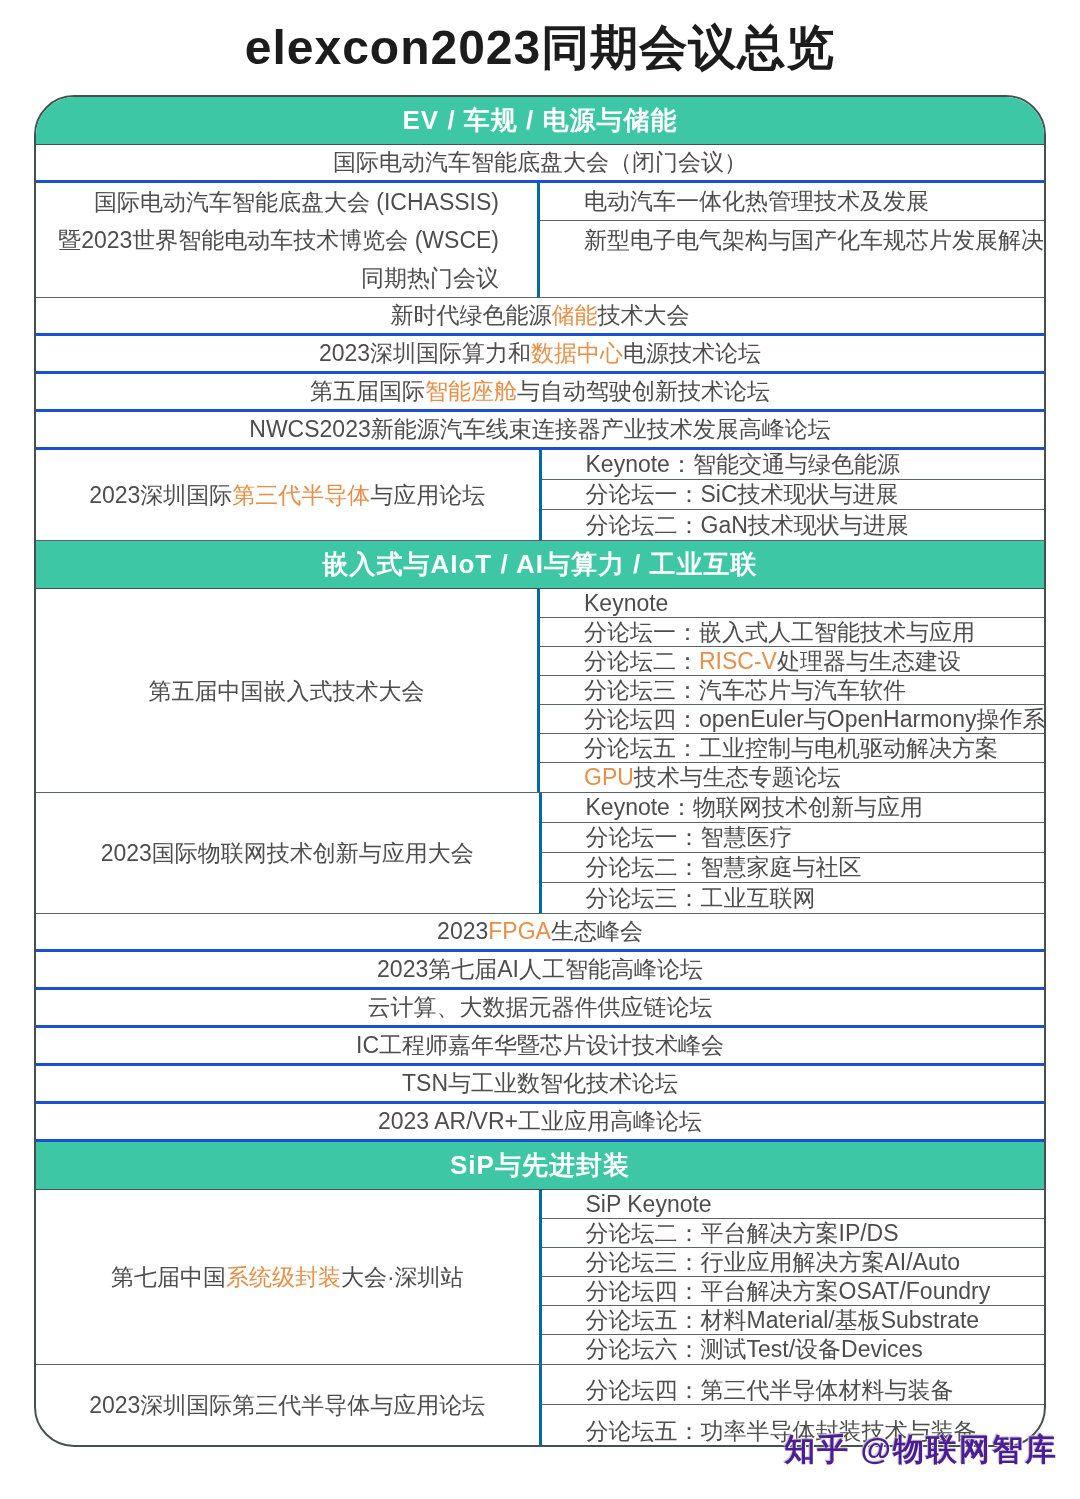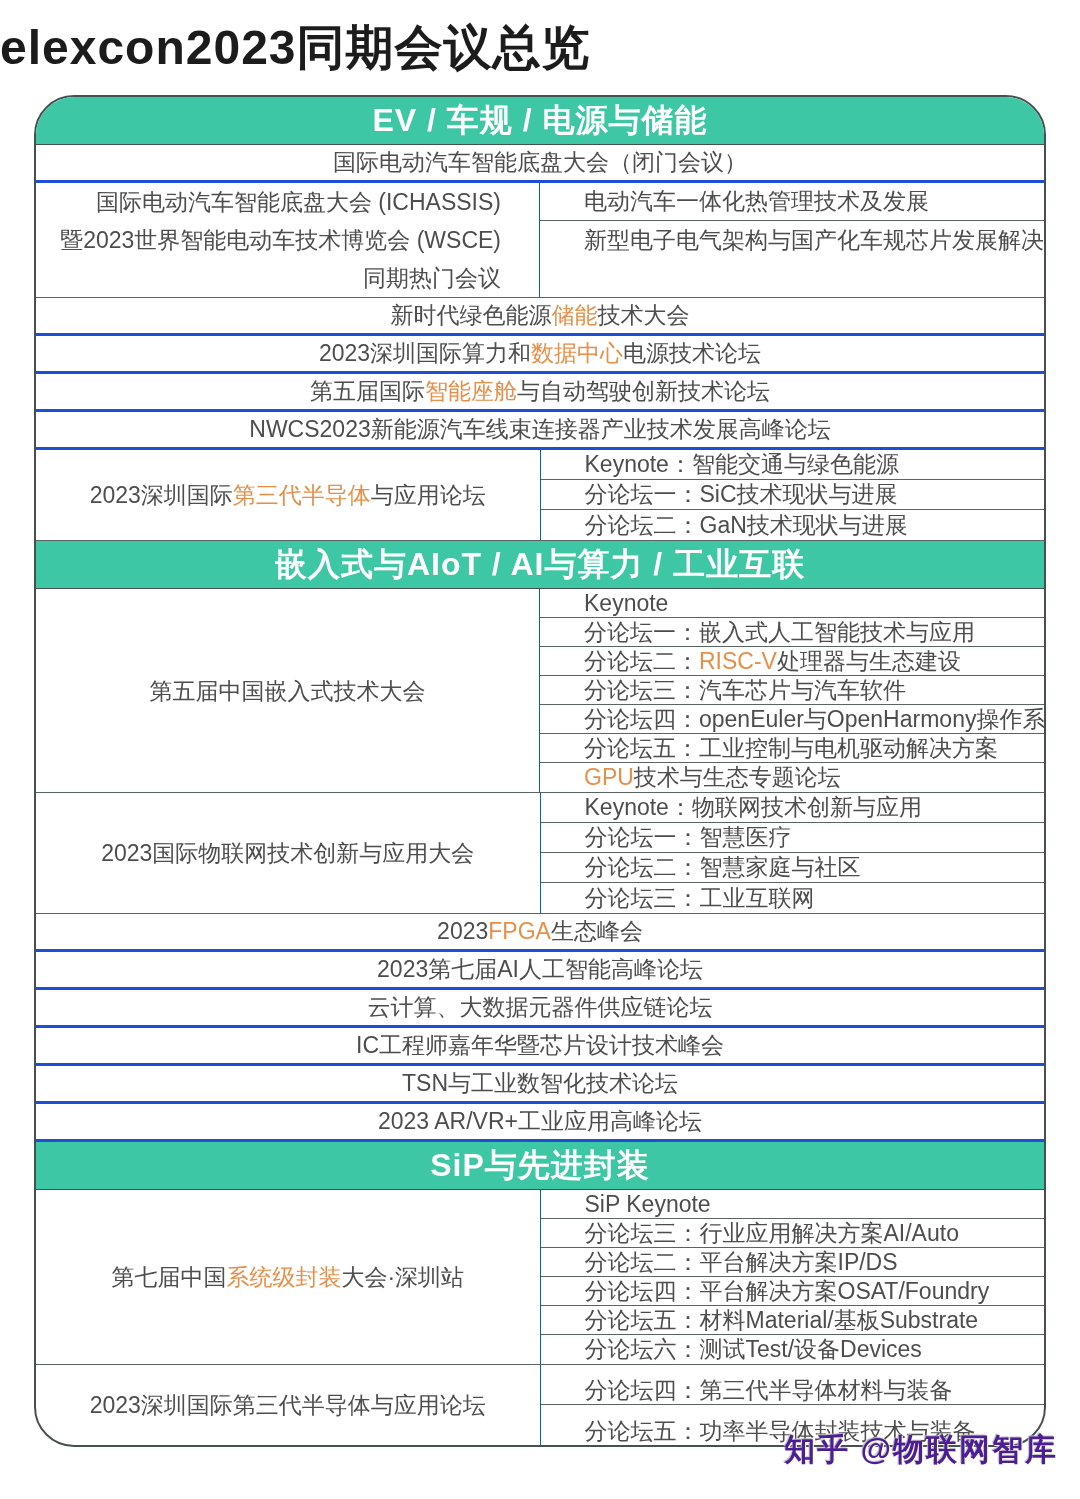--- a/index.html
+++ b/index.html
@@ -6,38 +6,38 @@
   .page{
     position:relative;
     width:1080px;
     height:1499px;
     background:#ffffff;
     font-family:"Liberation Sans","DejaVu Sans",sans-serif;
     overflow:hidden;
   }
   .page-title{
     margin:16px 0 15px 0;
-    text-align:left;
+    text-align:center;
     font-size:48px;
     font-weight:800;
     letter-spacing:1px;
     color:#1c1c1c;
   }
   .conf-table{
     margin:0 34px;
     border:2px solid #44514f;
     border-radius:40px;
     overflow:hidden;
     background:#ffffff;
   }
   .section-header{
     height:47px;
     background:var(--teal,#3ec7a5);
     color:var(--header-text,#ffffff);
-    font-size:32px;
+    font-size:26px;
     font-weight:700;
     display:flex;
     align-items:center;
     justify-content:center;
     border-bottom:1px solid #44514f;
     letter-spacing:1px;
   }
   .row{color:var(--text,#4d4d4d);}
   .row.full{
     height:35px;
@@ -58,21 +58,21 @@
     display:flex;
     flex-direction:column;
     justify-content:center;
     align-items:center;
     font-size:23px;
   }
   .cell-left.align-right{align-items:flex-end;padding-right:38px;padding-left:16px;}
   .cell-left .line{line-height:38px;white-space:nowrap;}
   .col-right{
     width:50%;
-    border-left:1px solid #0369a1;
+    border-left:3px solid #0369a1;
     display:flex;
     flex-direction:column;
   }
   .sub-row{
     height:29px;
     box-sizing:border-box;
     display:flex;
     align-items:center;
     padding-left:44px;
     font-size:23px;
@@ -220,24 +220,24 @@
         <div class="section-header">SiP与先进封装</div>
         <div class="row split" data-rows="7">
           <div class="cell-left">
             <div class="line">第七届中国<span class="hl">系统级封装</span>大会·深圳站</div>
           </div>
           <div class="col-right">
             <div class="sub-row">
               <span class="session-title">SiP Keynote</span>
             </div>
             <div class="sub-row">
+              <span class="session-title">分论坛二：平台解决方案IP/DS</span>
+            </div>
+            <div class="sub-row">
               <span class="session-title">分论坛三：行业应用解决方案AI/Auto</span>
-            </div>
-            <div class="sub-row">
-              <span class="session-title">分论坛二：平台解决方案IP/DS</span>
             </div>
             <div class="sub-row">
               <span class="session-title">分论坛四：平台解决方案OSAT/Foundry</span>
             </div>
             <div class="sub-row">
               <span class="session-title">分论坛五：材料Material/基板Substrate</span>
             </div>
             <div class="sub-row">
               <span class="session-title">分论坛六：测试Test/设备Devices</span>
             </div>

